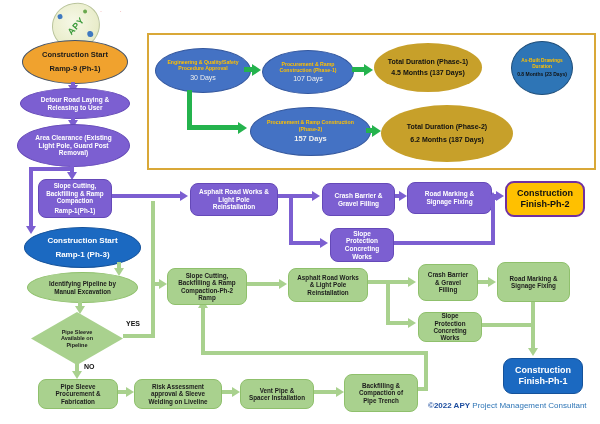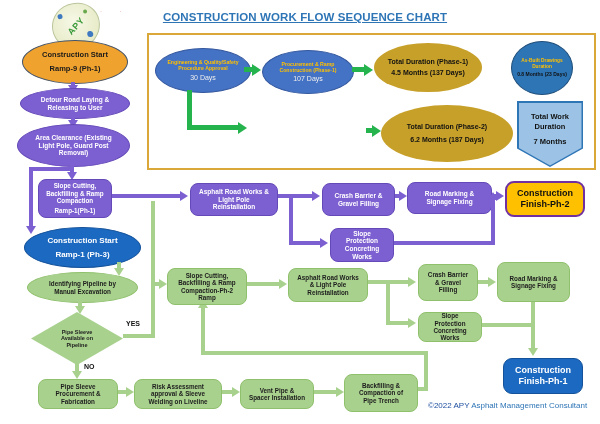--- a/index.html
+++ b/index.html
@@ -24,21 +24,21 @@
          font-size:11.5px;font-weight:700;color:#2E75B6;text-decoration:underline;letter-spacing:.1px;}
   #summary-box{position:absolute;left:147px;top:33px;width:449px;height:137px;
          border:2px solid #D9A838;box-sizing:border-box;background:transparent;}
   #logo{position:absolute;left:52px;top:3px;width:46px;height:44px;border-radius:50% 46% 52% 48%;
         background:radial-gradient(circle at 45% 40%, #f6f8e6 0%, #e8ecc9 70%, #d8dfb0 100%);
         border:1px solid #b9c49a;transform:rotate(-8deg);display:flex;align-items:center;justify-content:center;}
   #logo .apy{transform:rotate(-40deg);color:#3a9a3a;font-size:9px;font-weight:700;letter-spacing:.5px;}
   .logo-dot{position:absolute;border-radius:50%;}
   #red-marks{position:absolute;left:100px;top:8px;color:#e05050;font-size:6px;letter-spacing:8px;}
   #footer{position:absolute;left:428px;top:401px;width:170px;font-size:8px;color:#2E75B6;white-space:nowrap;}
-  #footer .c{font-weight:400;color:#1F4FA0;}
+  #footer .c{font-weight:700;color:#1F4FA0;}
   .pent-out{position:absolute;left:517px;top:101px;width:66px;height:66px;background:#2E75B6;
         clip-path:polygon(0 0,100% 0,100% 72%,50% 100%,0 72%);}
   .pent-in{position:absolute;left:1.5px;top:1.5px;right:1.5px;bottom:1.5px;background:#9CC3E5;
         clip-path:polygon(0 0,100% 0,100% 72%,50% 100%,0 72%);display:flex;flex-direction:column;
         align-items:center;justify-content:flex-start;padding-top:9px;text-align:center;
         font-size:7.5px;font-weight:700;color:#111;line-height:1.35;}
   .diamond{background:#A9D18E;clip-path:polygon(50% 0,100% 50%,50% 100%,0 50%);color:#1c1c1c;}
   .tag{position:absolute;font-size:7px;font-weight:700;color:#111;}
 </style>
 </head>
@@ -46,50 +46,46 @@
 
 <div id="canvas">
 
   <div id="logo">
     <span class="apy">APY</span>
     <span class="logo-dot" style="left:6px;top:8px;width:5px;height:5px;background:#3f79c0;"></span>
     <span class="logo-dot" style="right:7px;bottom:9px;width:6px;height:6px;background:#3f79c0;"></span>
     <span class="logo-dot" style="right:10px;top:7px;width:4px;height:4px;background:#6aa84f;"></span>
   </div>
   <div id="red-marks">· ·</div>
-  <div id="title">CONSTRUCTION WORK FLOW SEQUENCE CHART</div>
 
   <div id="summary-box"></div>
 
   <div class="n el bl" style="left:155px;top:48px;width:96px;height:45px;font-size:5.2px;padding:0 7px;">
     <span class="lbl-y">Engineering &amp; Quality/Safety Procedure Approval</span>
     <span class="days" style="font-size:7px;">30 Days</span>
   </div>
   <div class="n el bl" style="left:262px;top:50px;width:92px;height:44px;font-size:5.2px;padding:0 7px;">
     <span class="lbl-y">Procurement &amp; Ramp Construction (Phase-1)</span>
     <span class="days" style="font-size:7px;">107 Days</span>
   </div>
+  <div class="n el bl" style="left:250px;top:107px;width:121px;height:49px;font-size:5.2px;padding:0 12px;">
+    <span class="lbl-y">Procurement &amp; Ramp Construction (Phase-2)</span>
+    <span class="days" style="font-size:7.5px;font-weight:700;margin-top:3px;">157 Days</span>
+  </div>
   <div class="n el" style="left:374px;top:43px;width:108px;height:49px;font-size:7px;background:#C7A02A;color:#111;padding:0 8px;">
     <span>Total Duration (Phase-1)</span>
     <span style="margin-top:3px;">4.5 Months (137 Days)</span>
   </div>
   <div class="n el" style="left:381px;top:105px;width:132px;height:57px;font-size:7px;background:#C7A02A;color:#111;padding:0 10px;">
     <span>Total Duration (Phase-2)</span>
     <span style="margin-top:4px;">6.2 Months (187 Days)</span>
   </div>
   <div class="n el" style="left:511px;top:41px;width:62px;height:54px;font-size:4.8px;background:#2E75B6;border:1px solid #1F4E79;padding:0 5px;">
     <span class="lbl-y">As-Built Drawings Duration</span>
     <span style="color:#111;margin-top:2px;font-size:5px;">0.8 Months (23 Days)</span>
-  </div>
-  <div class="pent-out">
-    <div class="pent-in">
-      <span>Total Work</span>
-      <span>Duration</span>
-      <span style="margin-top:5px;">7 Months</span>
-    </div>
   </div>
 
   <div class="seg" style="left:244px;top:67px;width:10px;height:5px;background:#24B34D;"></div>
   <div class="tri r big" style="left:252px;top:64px;border-left-color:#24B34D;"></div>
   <div class="seg" style="left:352px;top:67px;width:14px;height:5px;background:#24B34D;"></div>
   <div class="tri r big" style="left:364px;top:64px;border-left-color:#24B34D;"></div>
   <div class="seg" style="left:187px;top:90px;width:5px;height:38px;background:#24B34D;"></div>
   <div class="seg" style="left:187px;top:125px;width:53px;height:5px;background:#24B34D;"></div>
   <div class="tri r big" style="left:238px;top:122px;border-left-color:#24B34D;"></div>
   <div class="seg" style="left:366px;top:128px;width:8px;height:5px;background:#24B34D;"></div>
@@ -248,16 +244,16 @@
 
   <div class="seg" style="left:531px;top:302px;width:4px;height:48px;background:#A9D18E;"></div>
   <div class="tri d" style="left:528px;top:348px;border-top-color:#A9D18E;"></div>
 
   <div class="n" style="left:503px;top:358px;width:80px;height:36px;font-size:9px;background:#1B69C1;border:1px solid #15529a;border-radius:9px;color:#fff;">
     <span>Construction</span>
     <span>Finish-Ph-1</span>
   </div>
 
   <div id="footer">
-    <span class="c">©2022 APY</span><span> Asphalt Management Consultant</span>
+    <span class="c">©2022 APY</span><span> Project Management Consultant</span>
   </div>
 
 </div>
 
 </body></html>

